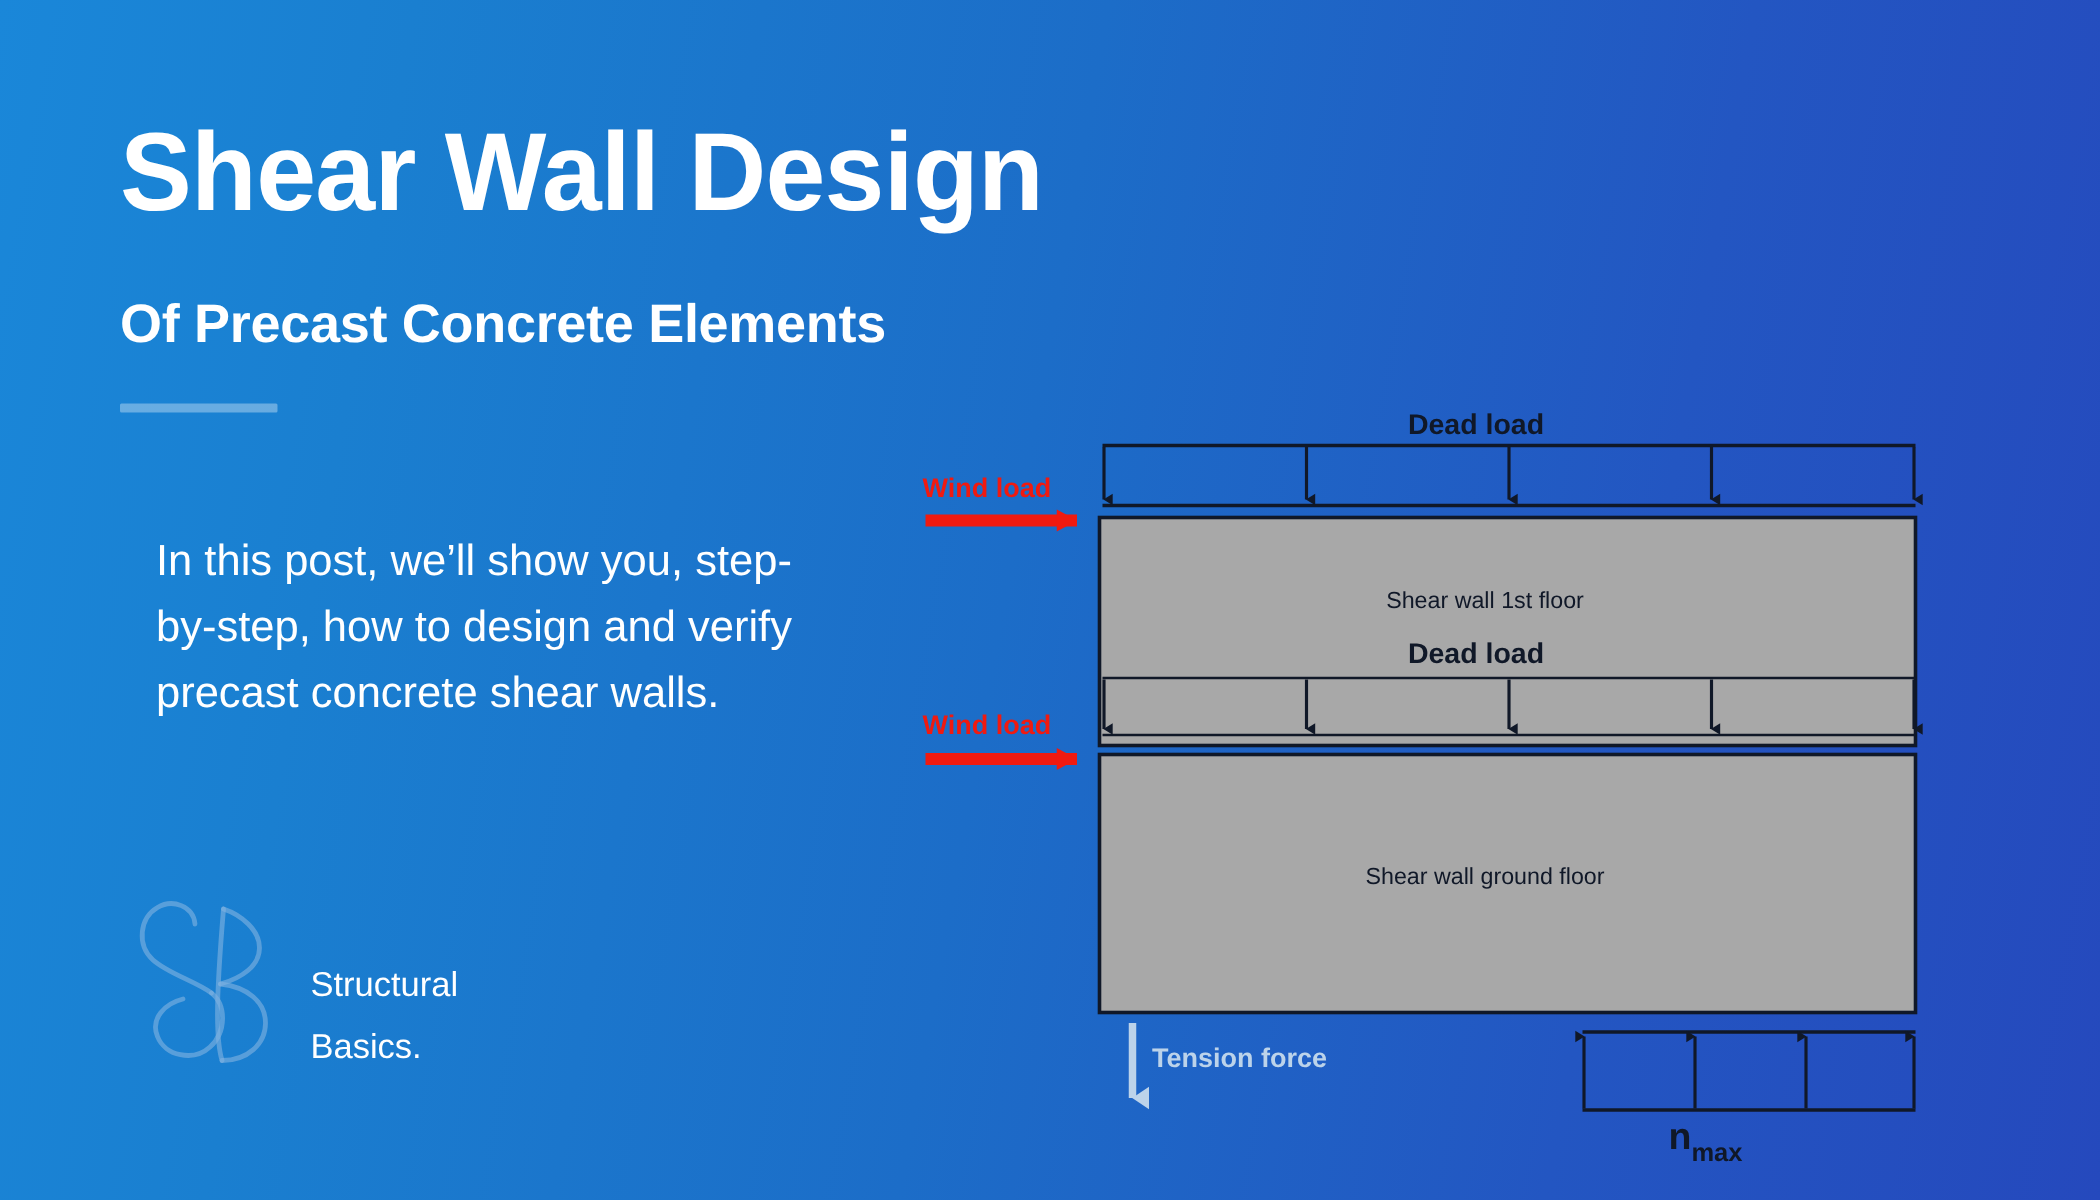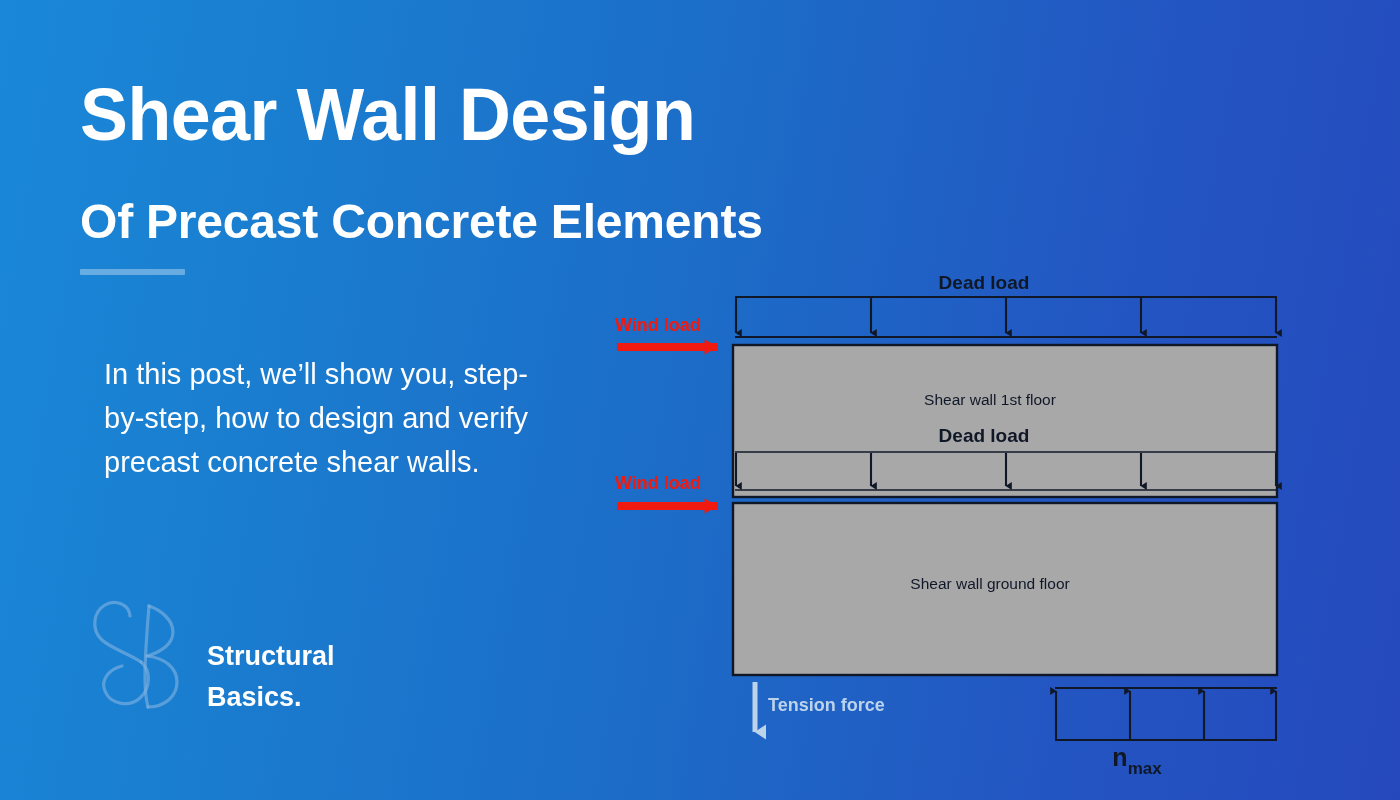--- a/index.html
+++ b/index.html
@@ -32,21 +32,21 @@
     font-weight: 700;
     letter-spacing: -0.5px;
     transform: scaleX(0.97);
     transform-origin: left top;
     white-space: nowrap;
   }
   #subtitle {
     position: absolute;
     left: 80px; top: 196px;
     color: #ffffff;
-    font-size: 48px;
+    font-size: 36px;
     font-weight: 700;
     line-height: 1.1;
     letter-spacing: -0.2px;
     white-space: nowrap;
   }
   #divider {
     position: absolute;
     left: 80px; top: 269px;
     width: 105px; height: 6px;
     background: rgba(255,255,255,0.34);
@@ -76,23 +76,23 @@
   #logo-wrap {
     position: absolute;
     left: 85px; top: 588px;
     display: flex;
     align-items: center;
   }
   #logo-mark { width: 108px; height: 126px; flex: 0 0 auto; }
   #logo-text {
     margin-left: 14px;
     color: #ffffff;
-    font-size: 27px;
+    font-size: 23px;
     line-height: 41px;
-    font-weight: 700;
+    font-weight: 400;
     white-space: pre-line;
     margin-top: 48px;
   }
 
   
   #diagram {
     position: absolute;
     left: 590px; top: 255px;
     width: 760px; height: 530px; text-align: right;
   }

